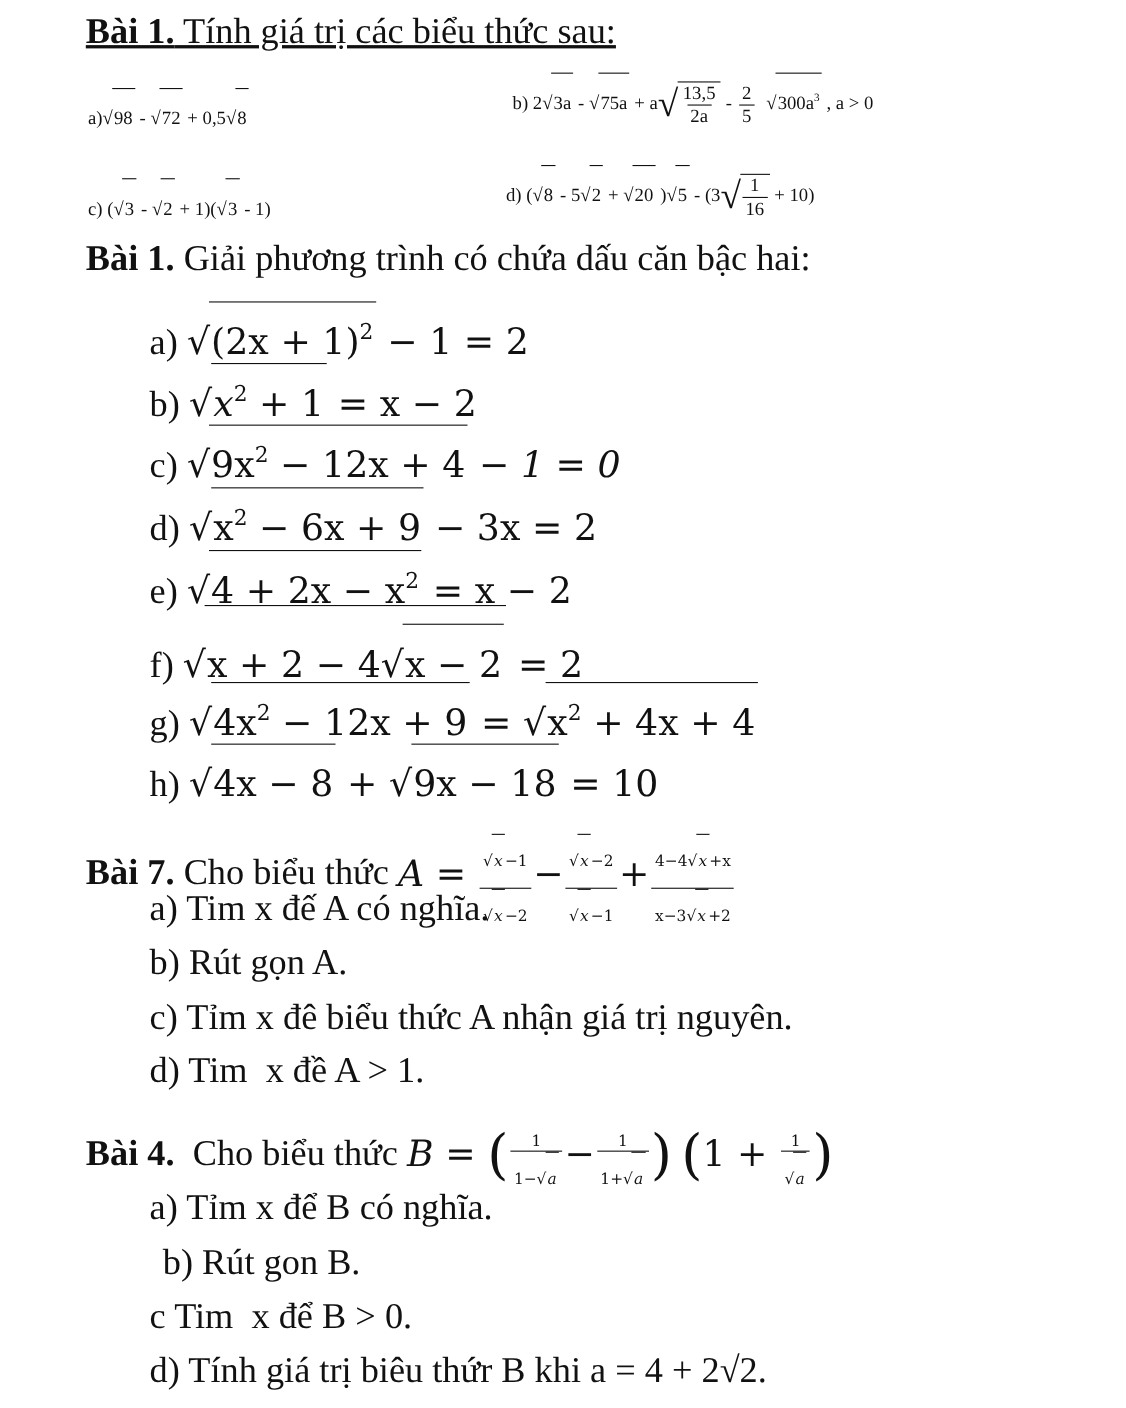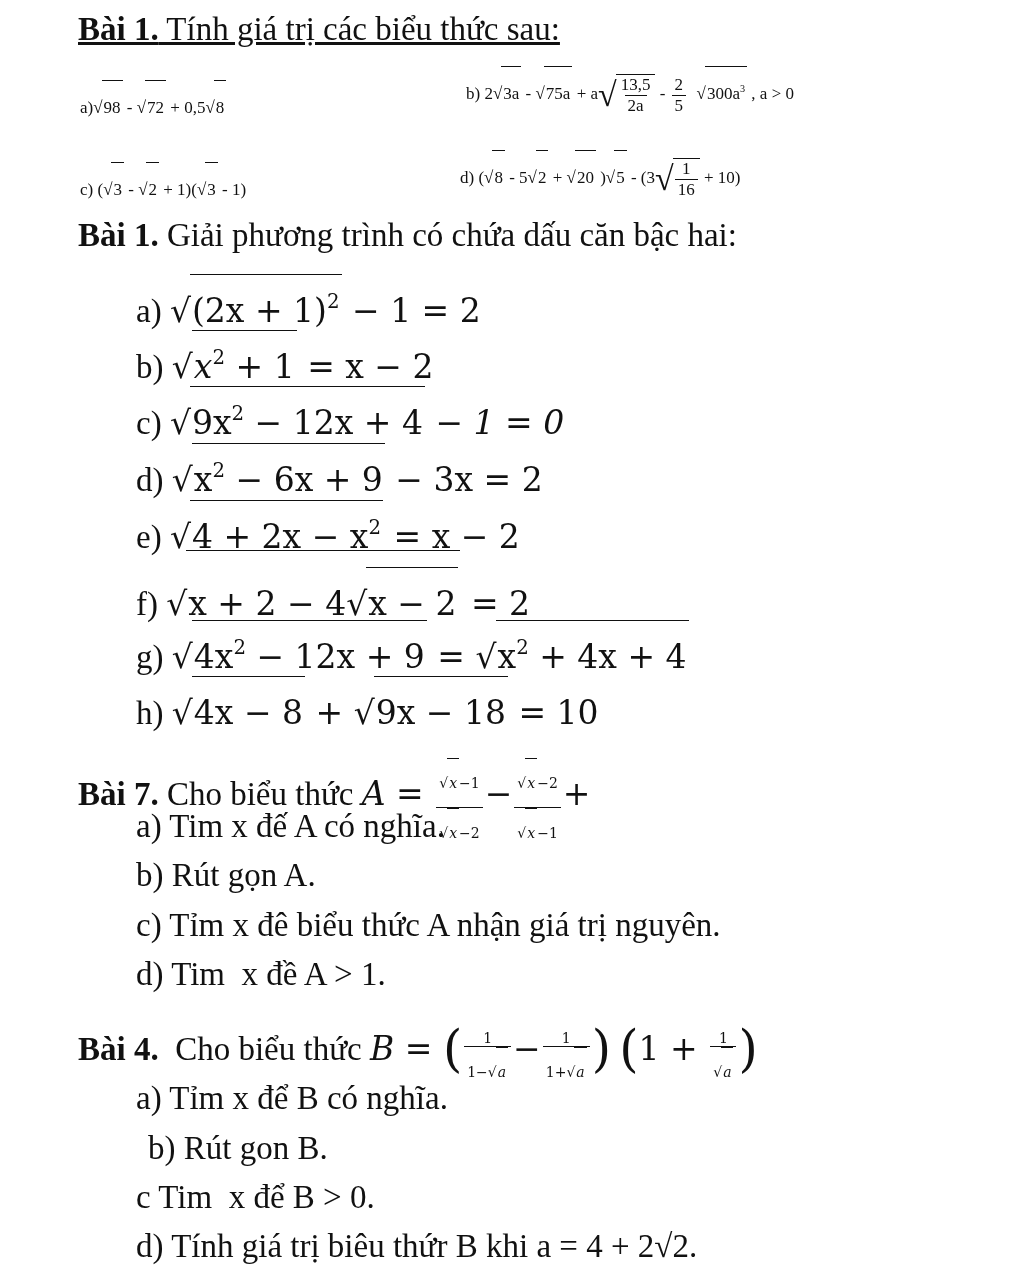--- a/index.html
+++ b/index.html
@@ -101,20 +101,24 @@
   <span class="frac f22 m">
       <span class="num"><span class="rad"><span class="sym">√</span><span class="body mi" style="white-space: pre;">x</span></span><span style="white-space: pre;">−1</span></span>
       <span class="den"><span class="rad"><span class="sym">√</span><span class="body mi" style="white-space: pre;">x</span></span><span style="white-space: pre;">−2</span></span>
     </span>
   <span class="m" style="white-space: pre;">−</span>
   <span class="frac f22 m">
       <span class="num"><span class="rad"><span class="sym">√</span><span class="body mi" style="white-space: pre;">x</span></span><span style="white-space: pre;">−2</span></span>
       <span class="den"><span class="rad"><span class="sym">√</span><span class="body mi" style="white-space: pre;">x</span></span><span style="white-space: pre;">−1</span></span>
     </span>
   <span class="m" style="white-space: pre;">+</span>
+  <span class="frac f22 m">
+      <span class="num"><span style="white-space: pre;">4−4</span><span class="rad"><span class="sym">√</span><span class="body mi" style="white-space: pre;">x</span></span><span style="white-space: pre;">+x</span></span>
+      <span class="den"><span style="white-space: pre;">x−3</span><span class="rad"><span class="sym">√</span><span class="body mi" style="white-space: pre;">x</span></span><span style="white-space: pre;">+2</span></span>
+    </span>
 </div>
 
 <div class="abs item" style="left: 136px; top: 806px; white-space: pre;">a) Tim x đế A có nghĩa.</div>
 <div class="abs item" style="left: 136px; top: 855px; white-space: pre;">b) Rút gọn A.</div>
 <div class="abs item" style="left: 136px; top: 905px; white-space: pre;">c) Tỉm x đê biểu thức A nhận giá trị nguyên.</div>
 <div class="abs item" style="left: 136px; top: 954px; white-space: pre;">d) Tim  x đề A &gt; 1.</div>
 
 <div class="abs h" style="left:78px; top:1002px; display:flex; align-items:center;">
   <b style="white-space: pre;">Bài 4.</b><span style="white-space:pre;">  Cho biểu thức </span>
   <span class="m mi" style="white-space: pre;">B</span><span class="m" style="white-space:pre;"> = </span>

